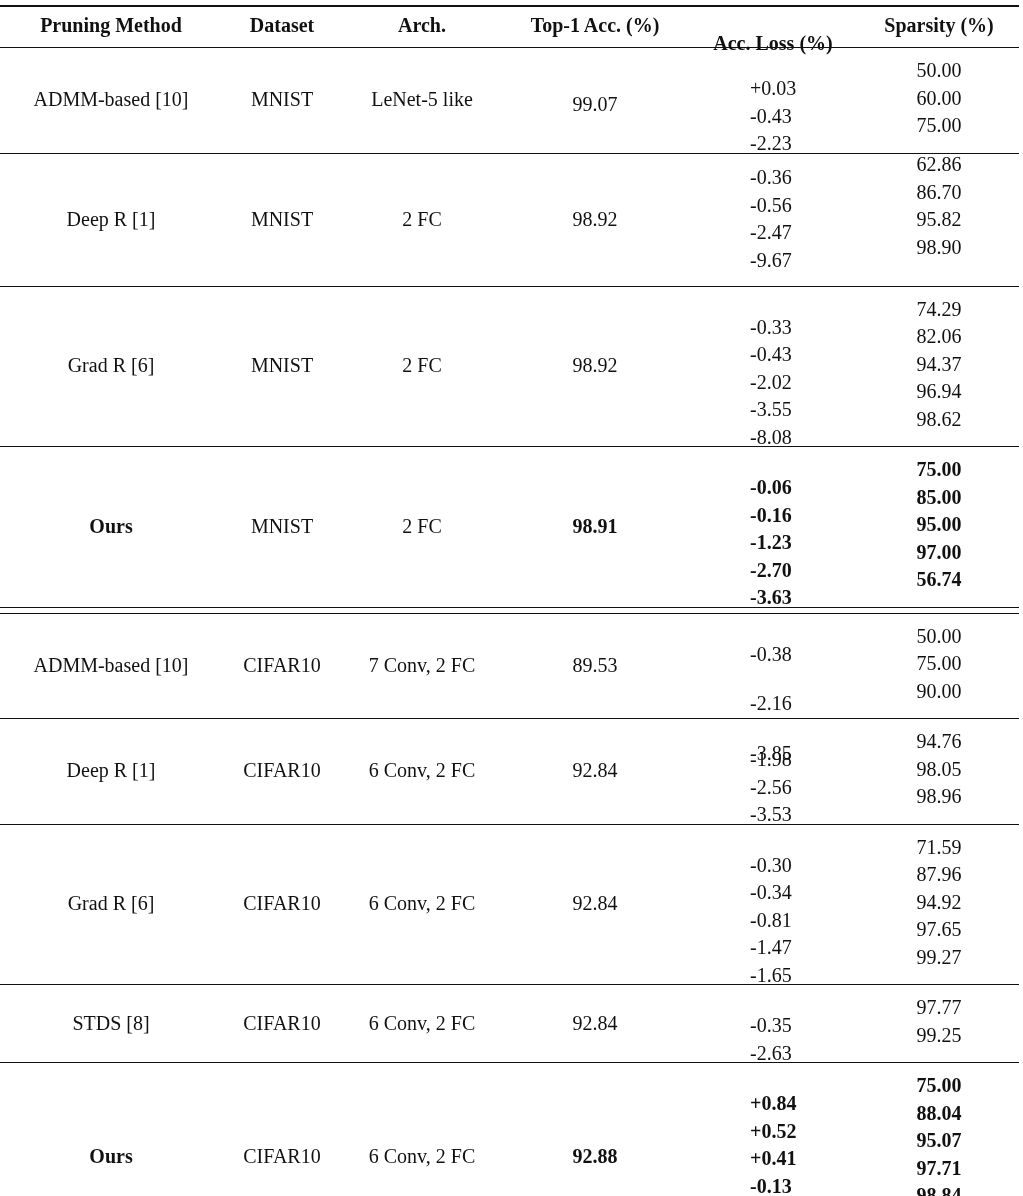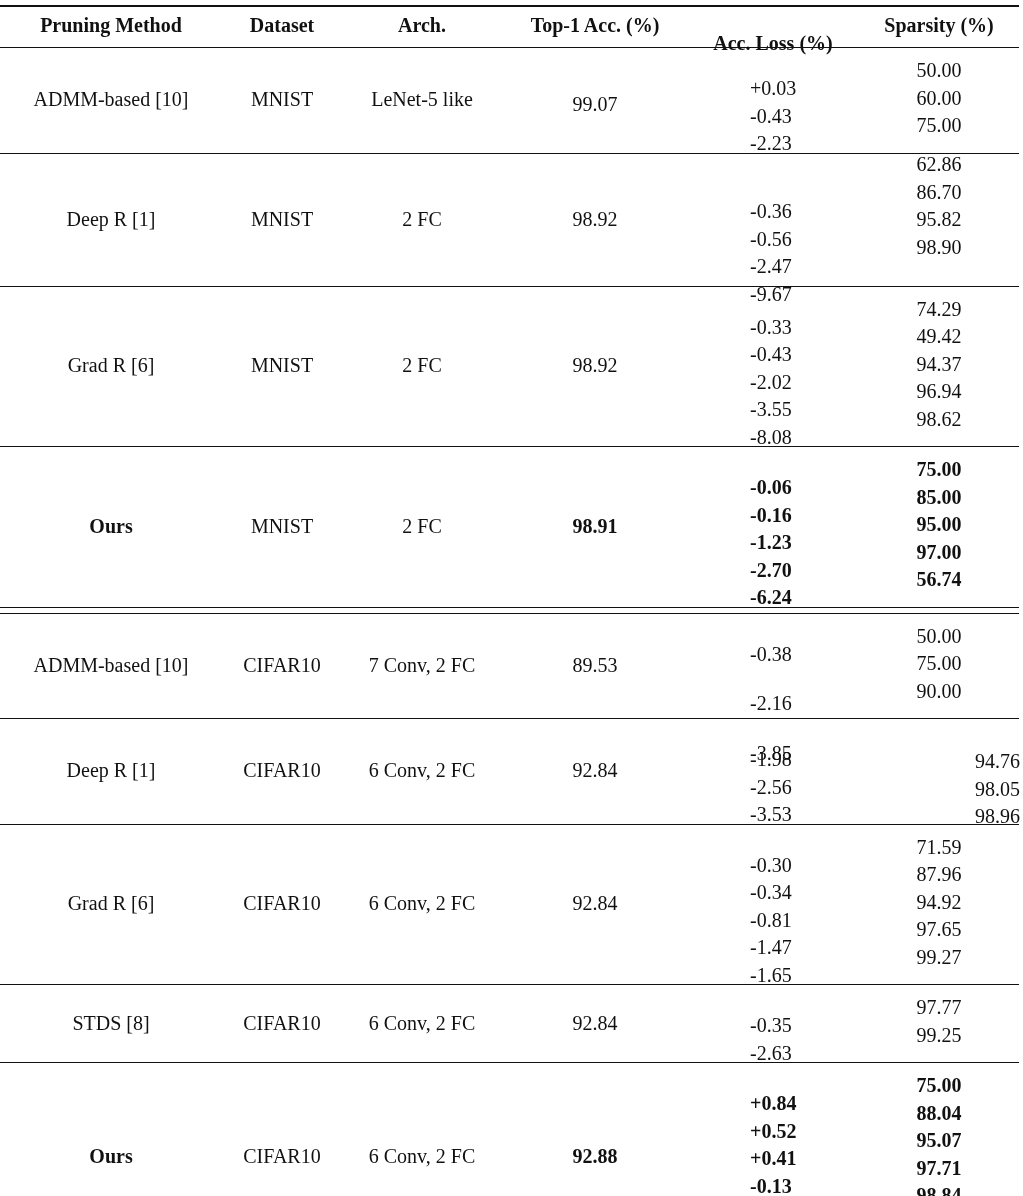--- a/index.html
+++ b/index.html
@@ -80,21 +80,21 @@
         <span>60.00</span>
         <span>75.00</span>
       </div>
     </div>
     <div class="rule thin" style="top: 152.5px;"></div>
     <div>
       <div class="cell col-method" style="top: 206.5px; line-height: 24px;">Deep R [1]</div>
       <div class="cell col-dataset" style="top: 206.5px; line-height: 24px;">MNIST</div>
       <div class="cell col-arch" style="top: 206.5px; line-height: 24px;">2 FC</div>
       <div class="cell col-top1" style="top: 206.5px; line-height: 24px;">98.92</div>
-      <div class="cell col-loss vlist loss-list" style="top: 180px; justify-content: center;">
+      <div class="cell col-loss vlist loss-list" style="top: 146px; justify-content: center;">
         <span>-0.36</span>
         <span>-0.56</span>
         <span>-2.47</span>
         <span>-9.67</span>
       </div>
       <div class="cell col-sparsity vlist" style="top: 151px;">
         <span>62.86</span>
         <span>86.70</span>
         <span>95.82</span>
         <span>98.90</span>
@@ -108,38 +108,38 @@
       <div class="cell col-top1" style="top: 353.25px; line-height: 24px;">98.92</div>
       <div class="cell col-loss vlist loss-list" style="top: 295.5px;">
         <span>-0.33</span>
         <span>-0.43</span>
         <span>-2.02</span>
         <span>-3.55</span>
         <span>-8.08</span>
       </div>
       <div class="cell col-sparsity vlist" style="top: 295.5px;">
         <span>74.29</span>
-        <span>49.42</span>
+        <span>82.06</span>
         <span>94.37</span>
         <span>96.94</span>
         <span>98.62</span>
       </div>
     </div>
     <div class="rule thin" style="top: 446px;"></div>
     <div>
       <div class="cell col-method bold" style="top: 513.75px; line-height: 24px;">Ours</div>
       <div class="cell col-dataset" style="top: 513.75px; line-height: 24px;">MNIST</div>
       <div class="cell col-arch" style="top: 513.75px; line-height: 24px;">2 FC</div>
       <div class="cell col-top1 bold" style="top: 513.75px; line-height: 24px;">98.91</div>
       <div class="cell col-loss vlist loss-list bold" style="top: 456px;">
         <span>-0.06</span>
         <span>-0.16</span>
         <span>-1.23</span>
         <span>-2.70</span>
-        <span>-6.24</span>
+        <span>-3.63</span>
       </div>
       <div class="cell col-sparsity vlist bold" style="top: 456px;">
         <span>75.00</span>
         <span>85.00</span>
         <span>95.00</span>
         <span>97.00</span>
         <span>56.74</span>
       </div>
     </div>
     <div class="rule thin" style="top: 606.5px;"></div>
@@ -164,21 +164,21 @@
     <div>
       <div class="cell col-method" style="top: 758.25px; line-height: 24px;">Deep R [1]</div>
       <div class="cell col-dataset" style="top: 758.25px; line-height: 24px;">CIFAR10</div>
       <div class="cell col-arch" style="top: 758.25px; line-height: 24px;">6 Conv, 2 FC</div>
       <div class="cell col-top1" style="top: 758.25px; line-height: 24px;">92.84</div>
       <div class="cell col-loss vlist loss-list" style="top: 728px;">
         <span>-1.98</span>
         <span>-2.56</span>
         <span>-3.53</span>
       </div>
-      <div class="cell col-sparsity vlist" style="top: 748px; align-items: flex-end;">
+      <div class="cell col-sparsity vlist" style="top: 728px;">
         <span>94.76</span>
         <span>98.05</span>
         <span>98.96</span>
       </div>
     </div>
     <div class="rule thin" style="top: 823.5px;"></div>
     <div>
       <div class="cell col-method" style="top: 891.25px; line-height: 24px;">Grad R [6]</div>
       <div class="cell col-dataset" style="top: 891.25px; line-height: 24px;">CIFAR10</div>
       <div class="cell col-arch" style="top: 891.25px; line-height: 24px;">6 Conv, 2 FC</div>

